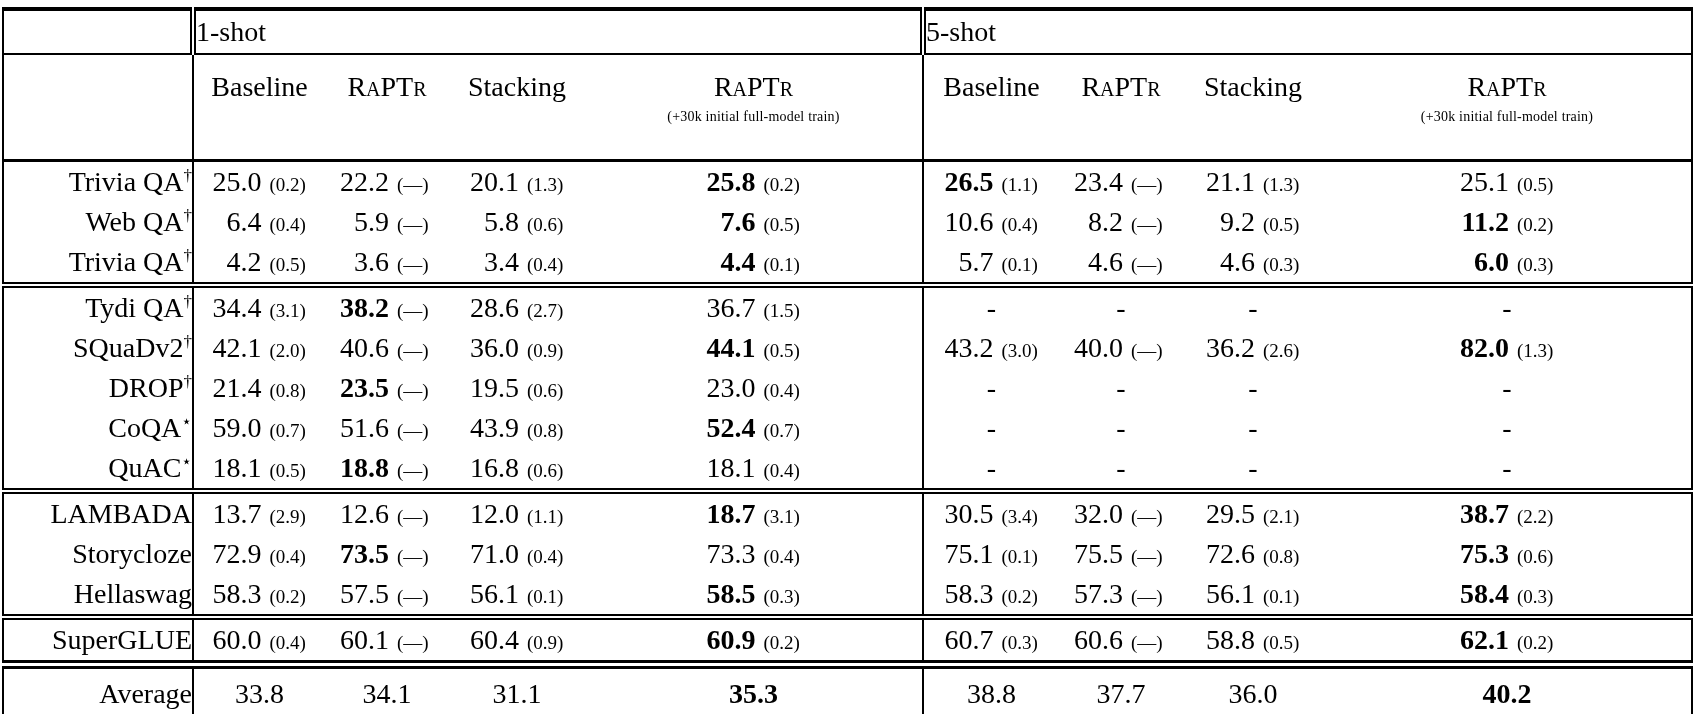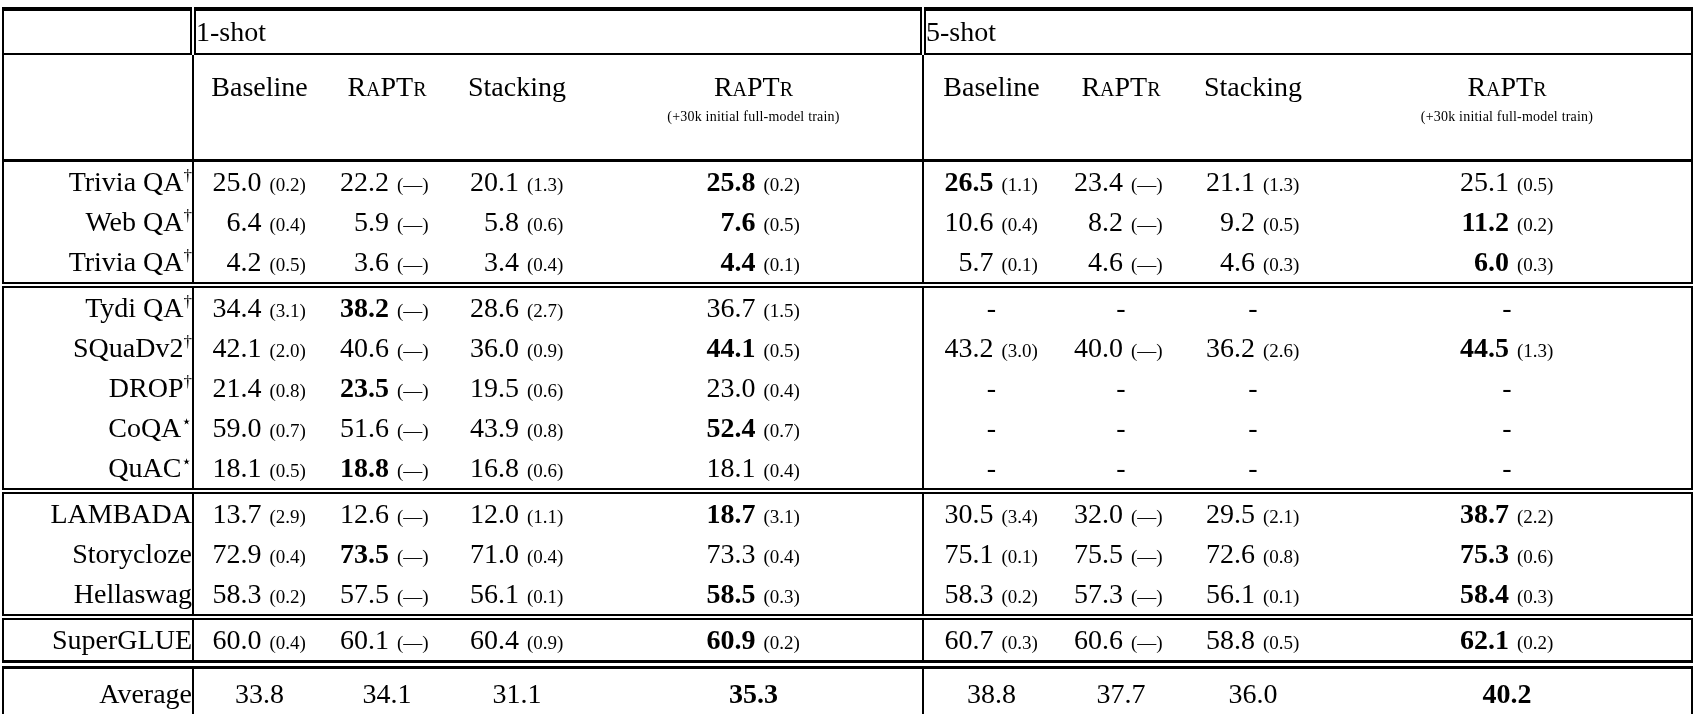--- a/index.html
+++ b/index.html
@@ -321,21 +321,21 @@
           </span>
         </td>
         <td class="data-cell">
           <span class="cell-inner">
             <span class="val">36.2</span>
             <span class="std">(2.6)</span>
           </span>
         </td>
         <td class="data-cell">
           <span class="cell-inner">
-            <span class="val bold">44.5</span>
+            <span class="val bold">82.0</span>
             <span class="std">(1.3)</span>
           </span>
         </td>
       </tr>
       <tr>
         <td class="label"><span>DROP</span><sup>†</sup></td>
         <td class="data-cell block-start">
           <span class="cell-inner">
             <span class="val">21.4</span>
             <span class="std">(0.8)</span>

